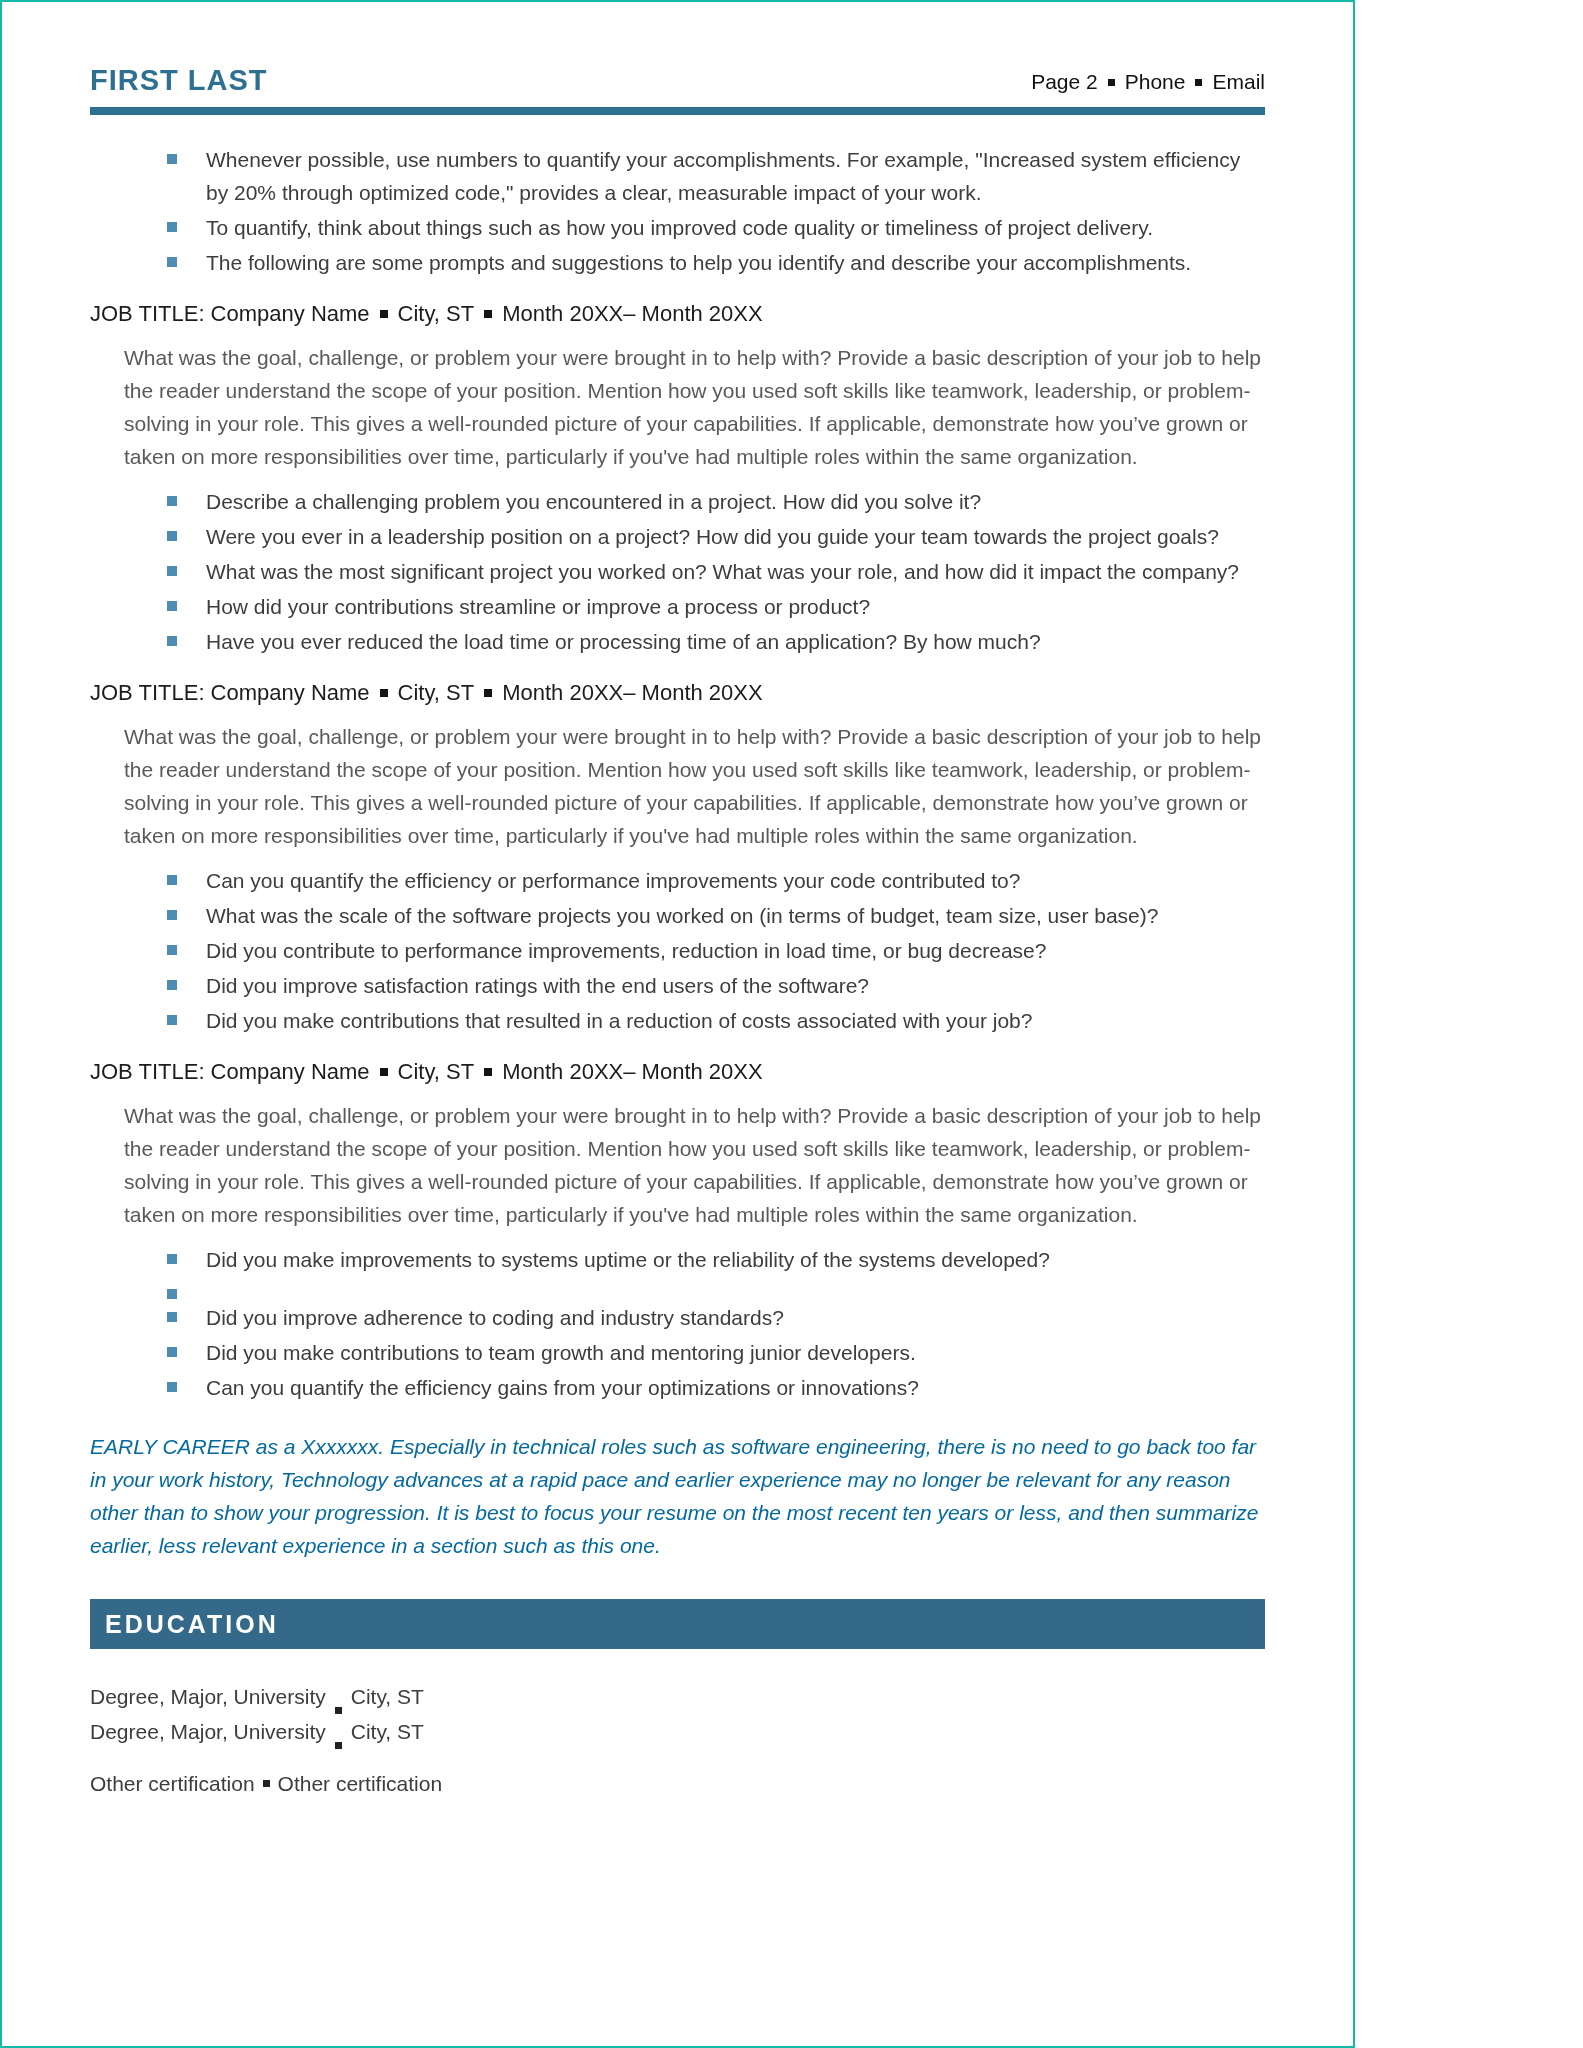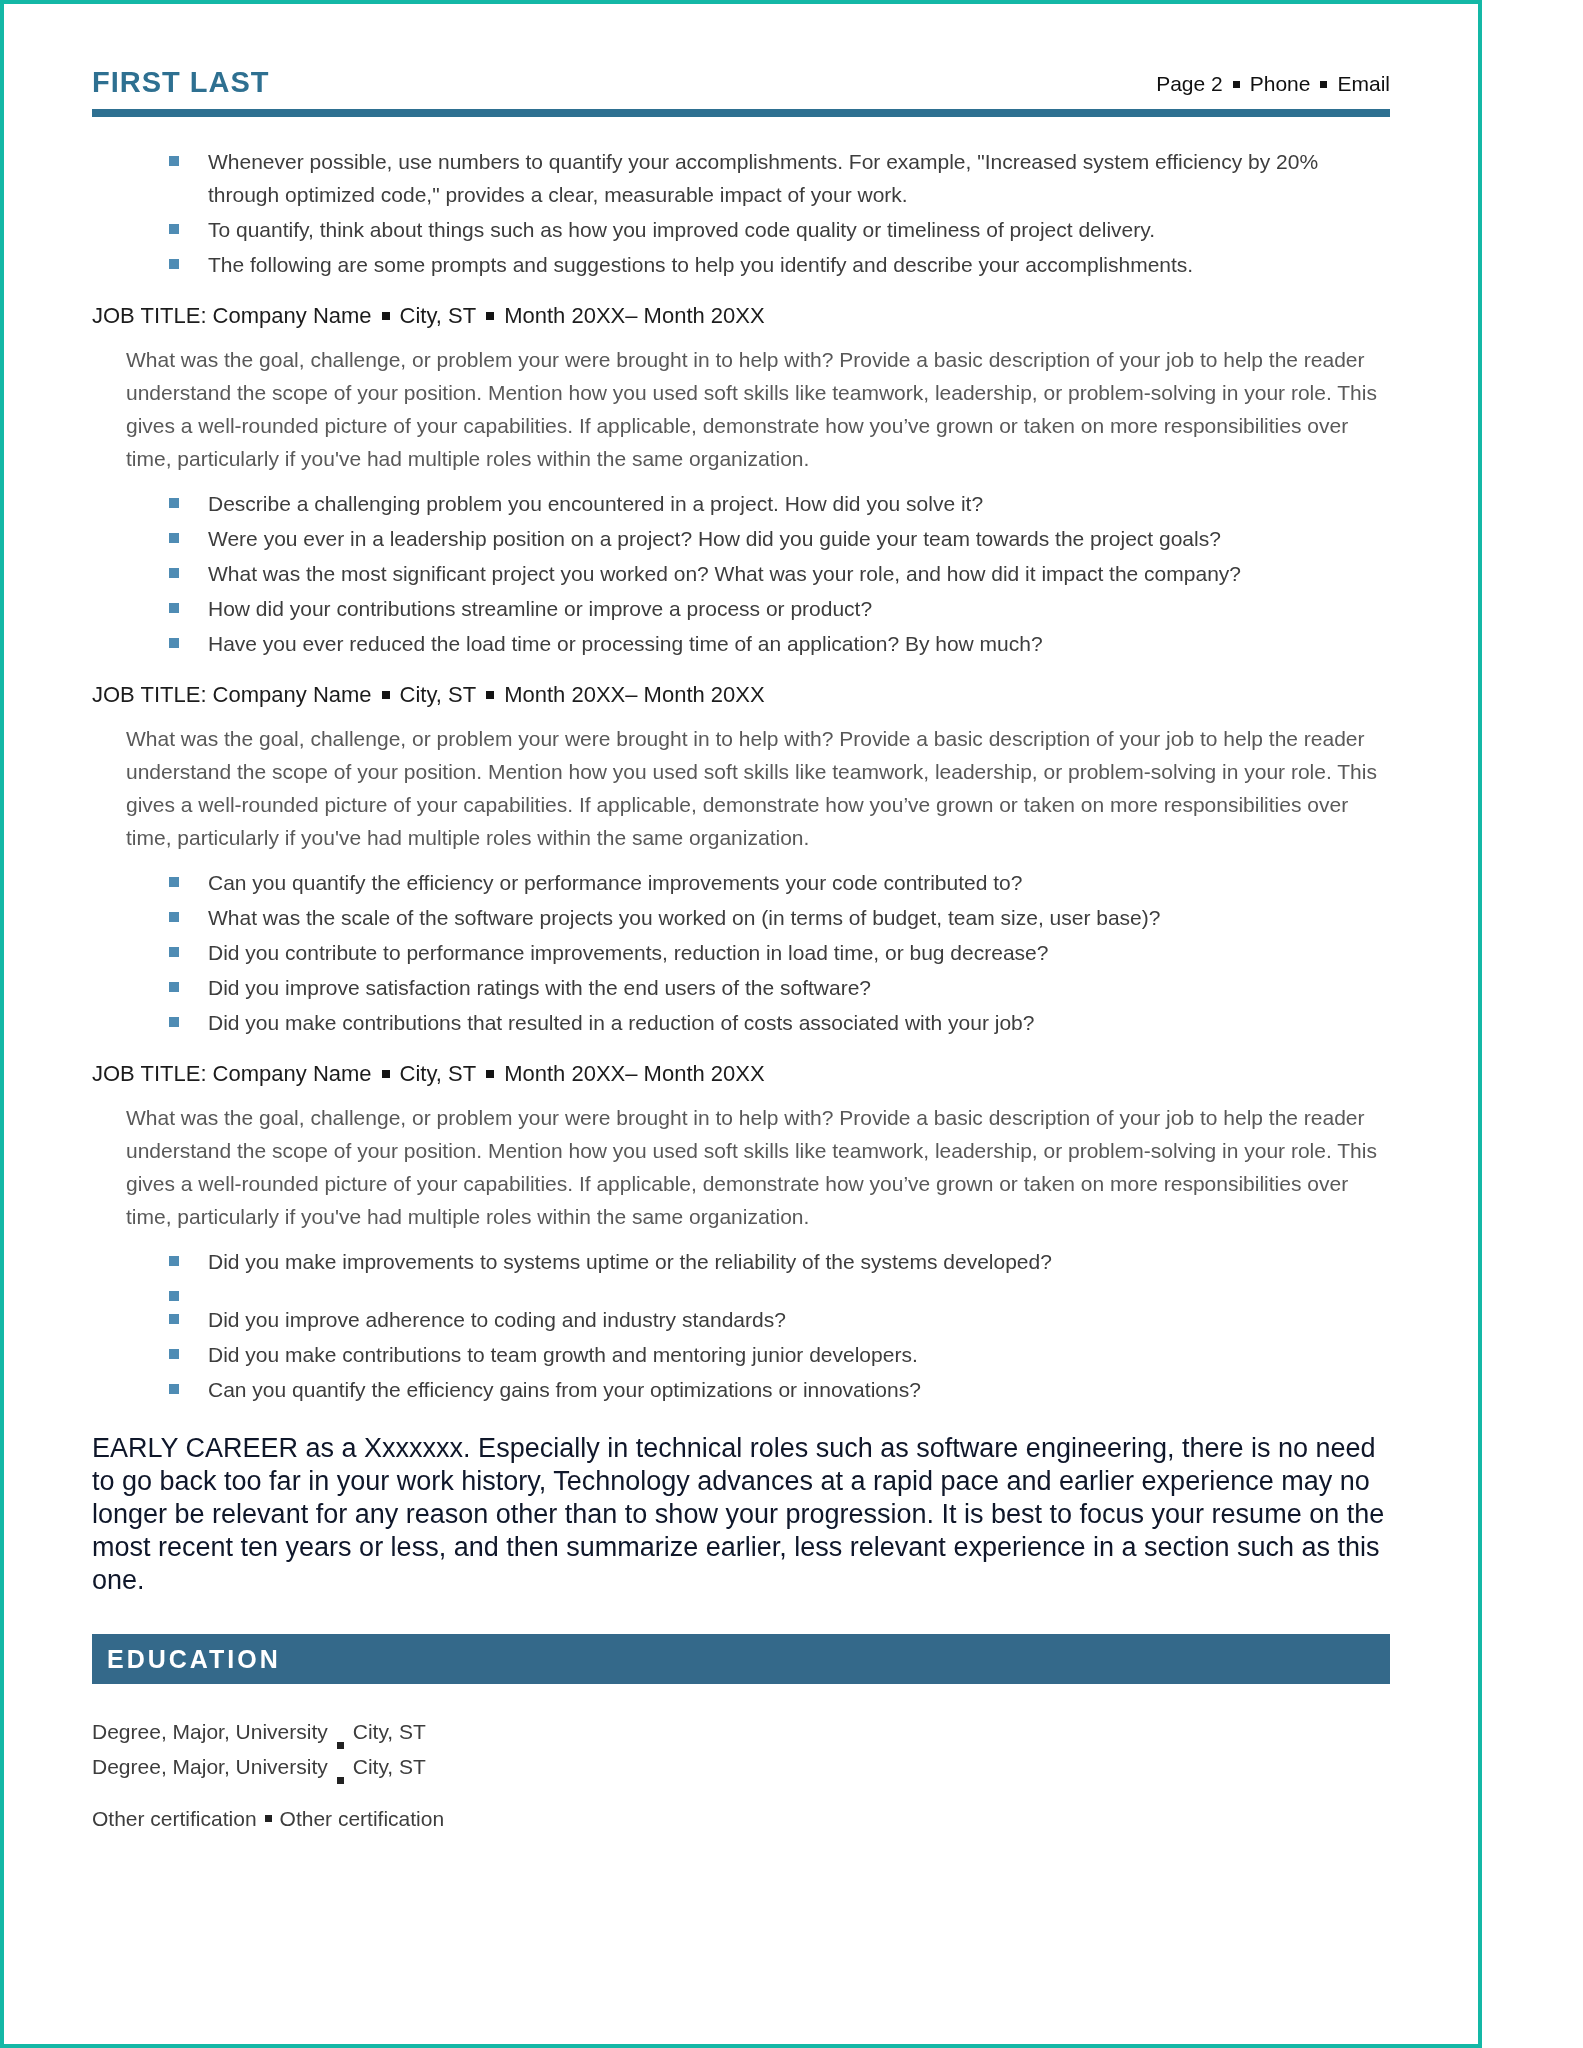--- a/index.html
+++ b/index.html
@@ -1,37 +1,37 @@
 <!DOCTYPE html>
 <html style="--accent-rule: #2e7091; --accent-banner: #34698a; --bullet-square: #4f8cb4;"><head>
 <meta charset="utf-8">
 <style>
   html,body{margin:0;padding:0;background:#fff;}
   .page{
-    width:1482px;height:2048px;box-sizing:border-box;
-    border:4px solid #14b8a6;background:#fff;
+    width:1355px;height:2048px;box-sizing:border-box;
+    border:2px solid #14b8a6;background:#fff;
     padding:62px 88px 0 88px;
     font-family:"Liberation Sans",sans-serif;
     overflow:hidden;
   }
   .hdr{display:flex;justify-content:space-between;align-items:flex-end;}
   .name{color:var(--accent-rule,#2e7091);font-size:29px;font-weight:bold;letter-spacing:1px;}
   .contact{font-size:21px;color:#111;display:flex;align-items:center;gap:10px;padding-bottom:3px;}
   .sq-sep{width:7px;height:7px;background:#141414;display:inline-block;flex:0 0 auto;}
   .rule{height:8px;background:var(--accent-rule,#2e7091);margin-top:10px;}
   .blist{list-style:none;margin:0;padding:0 0 0 77px;}
   .blist li{display:flex;align-items:flex-start;margin-bottom:2px;font-size:21px;line-height:33px;color:#3d3d3d;}
   .bsq{flex:0 0 10px;width:10px;height:10px;background:var(--bullet-square,#4f8cb4);margin-top:11px;}
   .btxt{margin-left:29px;}
   .intro{margin-top:28px;}
   .job{margin-top:20px;}
   .jobtitle{font-size:22px;color:#1c1c1c;margin:0;display:flex;align-items:center;gap:10px;line-height:30px;font-weight:normal;}
   .jobtitle .sq-sep{width:8px;height:8px;}
   .jobdesc{font-size:21px;line-height:33px;color:#595959;margin:12px 0 12px 34px;}
-  .early{font-size:27px;line-height:33px;color:#0f172a;margin:26px 0 0 0;}
+  .early{font-size:21px;line-height:33px;color:#0369a1;margin:26px 0 0 0;font-style:italic;}
   .banner{
     margin-top:37px;height:50px;background:var(--accent-banner,#34698a);
     color:#fff;display:flex;align-items:center;padding-left:15px;
     font-size:25px;font-weight:bold;letter-spacing:3px;
   }
   .degrees{margin-top:30px;}
   .degree-line{display:flex;align-items:flex-end;gap:9px;font-size:21px;color:#3d3d3d;line-height:35px;}
   .degree-line .sq-sep,.cert-line .sq-sep{width:7px;height:7px;background:#222;}
   .cert-line{margin-top:18px;display:flex;align-items:center;gap:8px;font-size:21px;color:#3d3d3d;line-height:33px;}
 </style>

